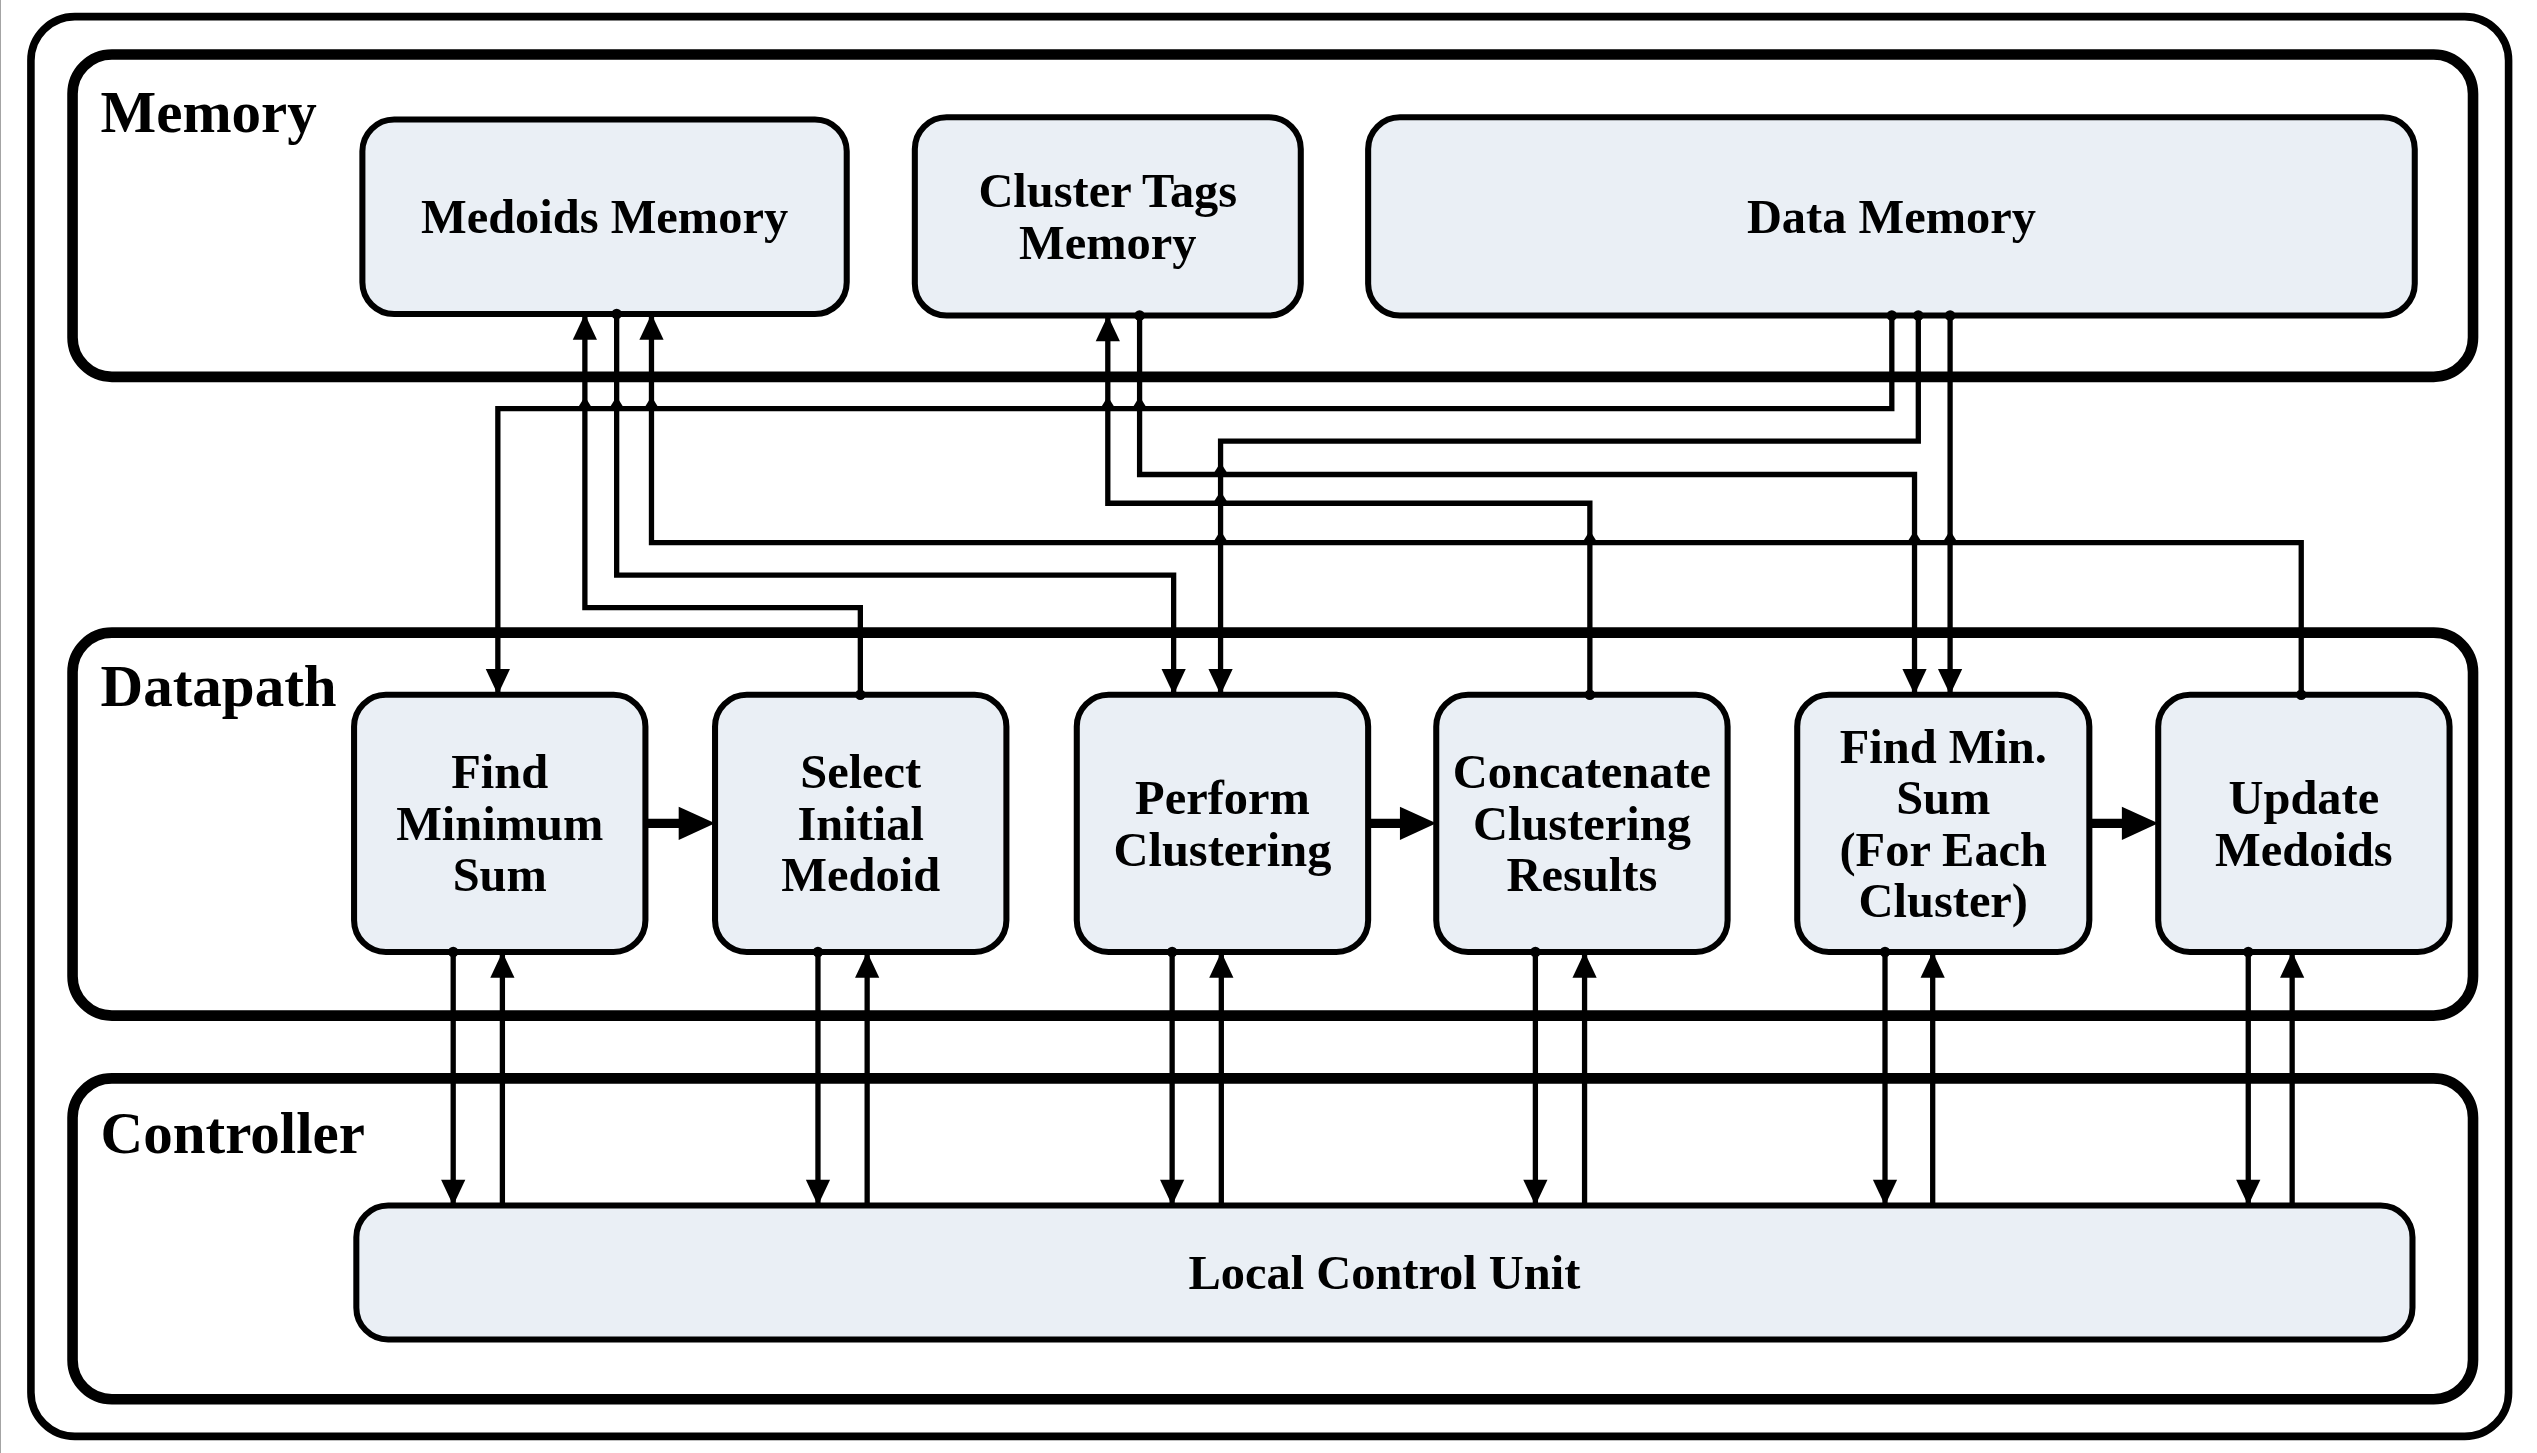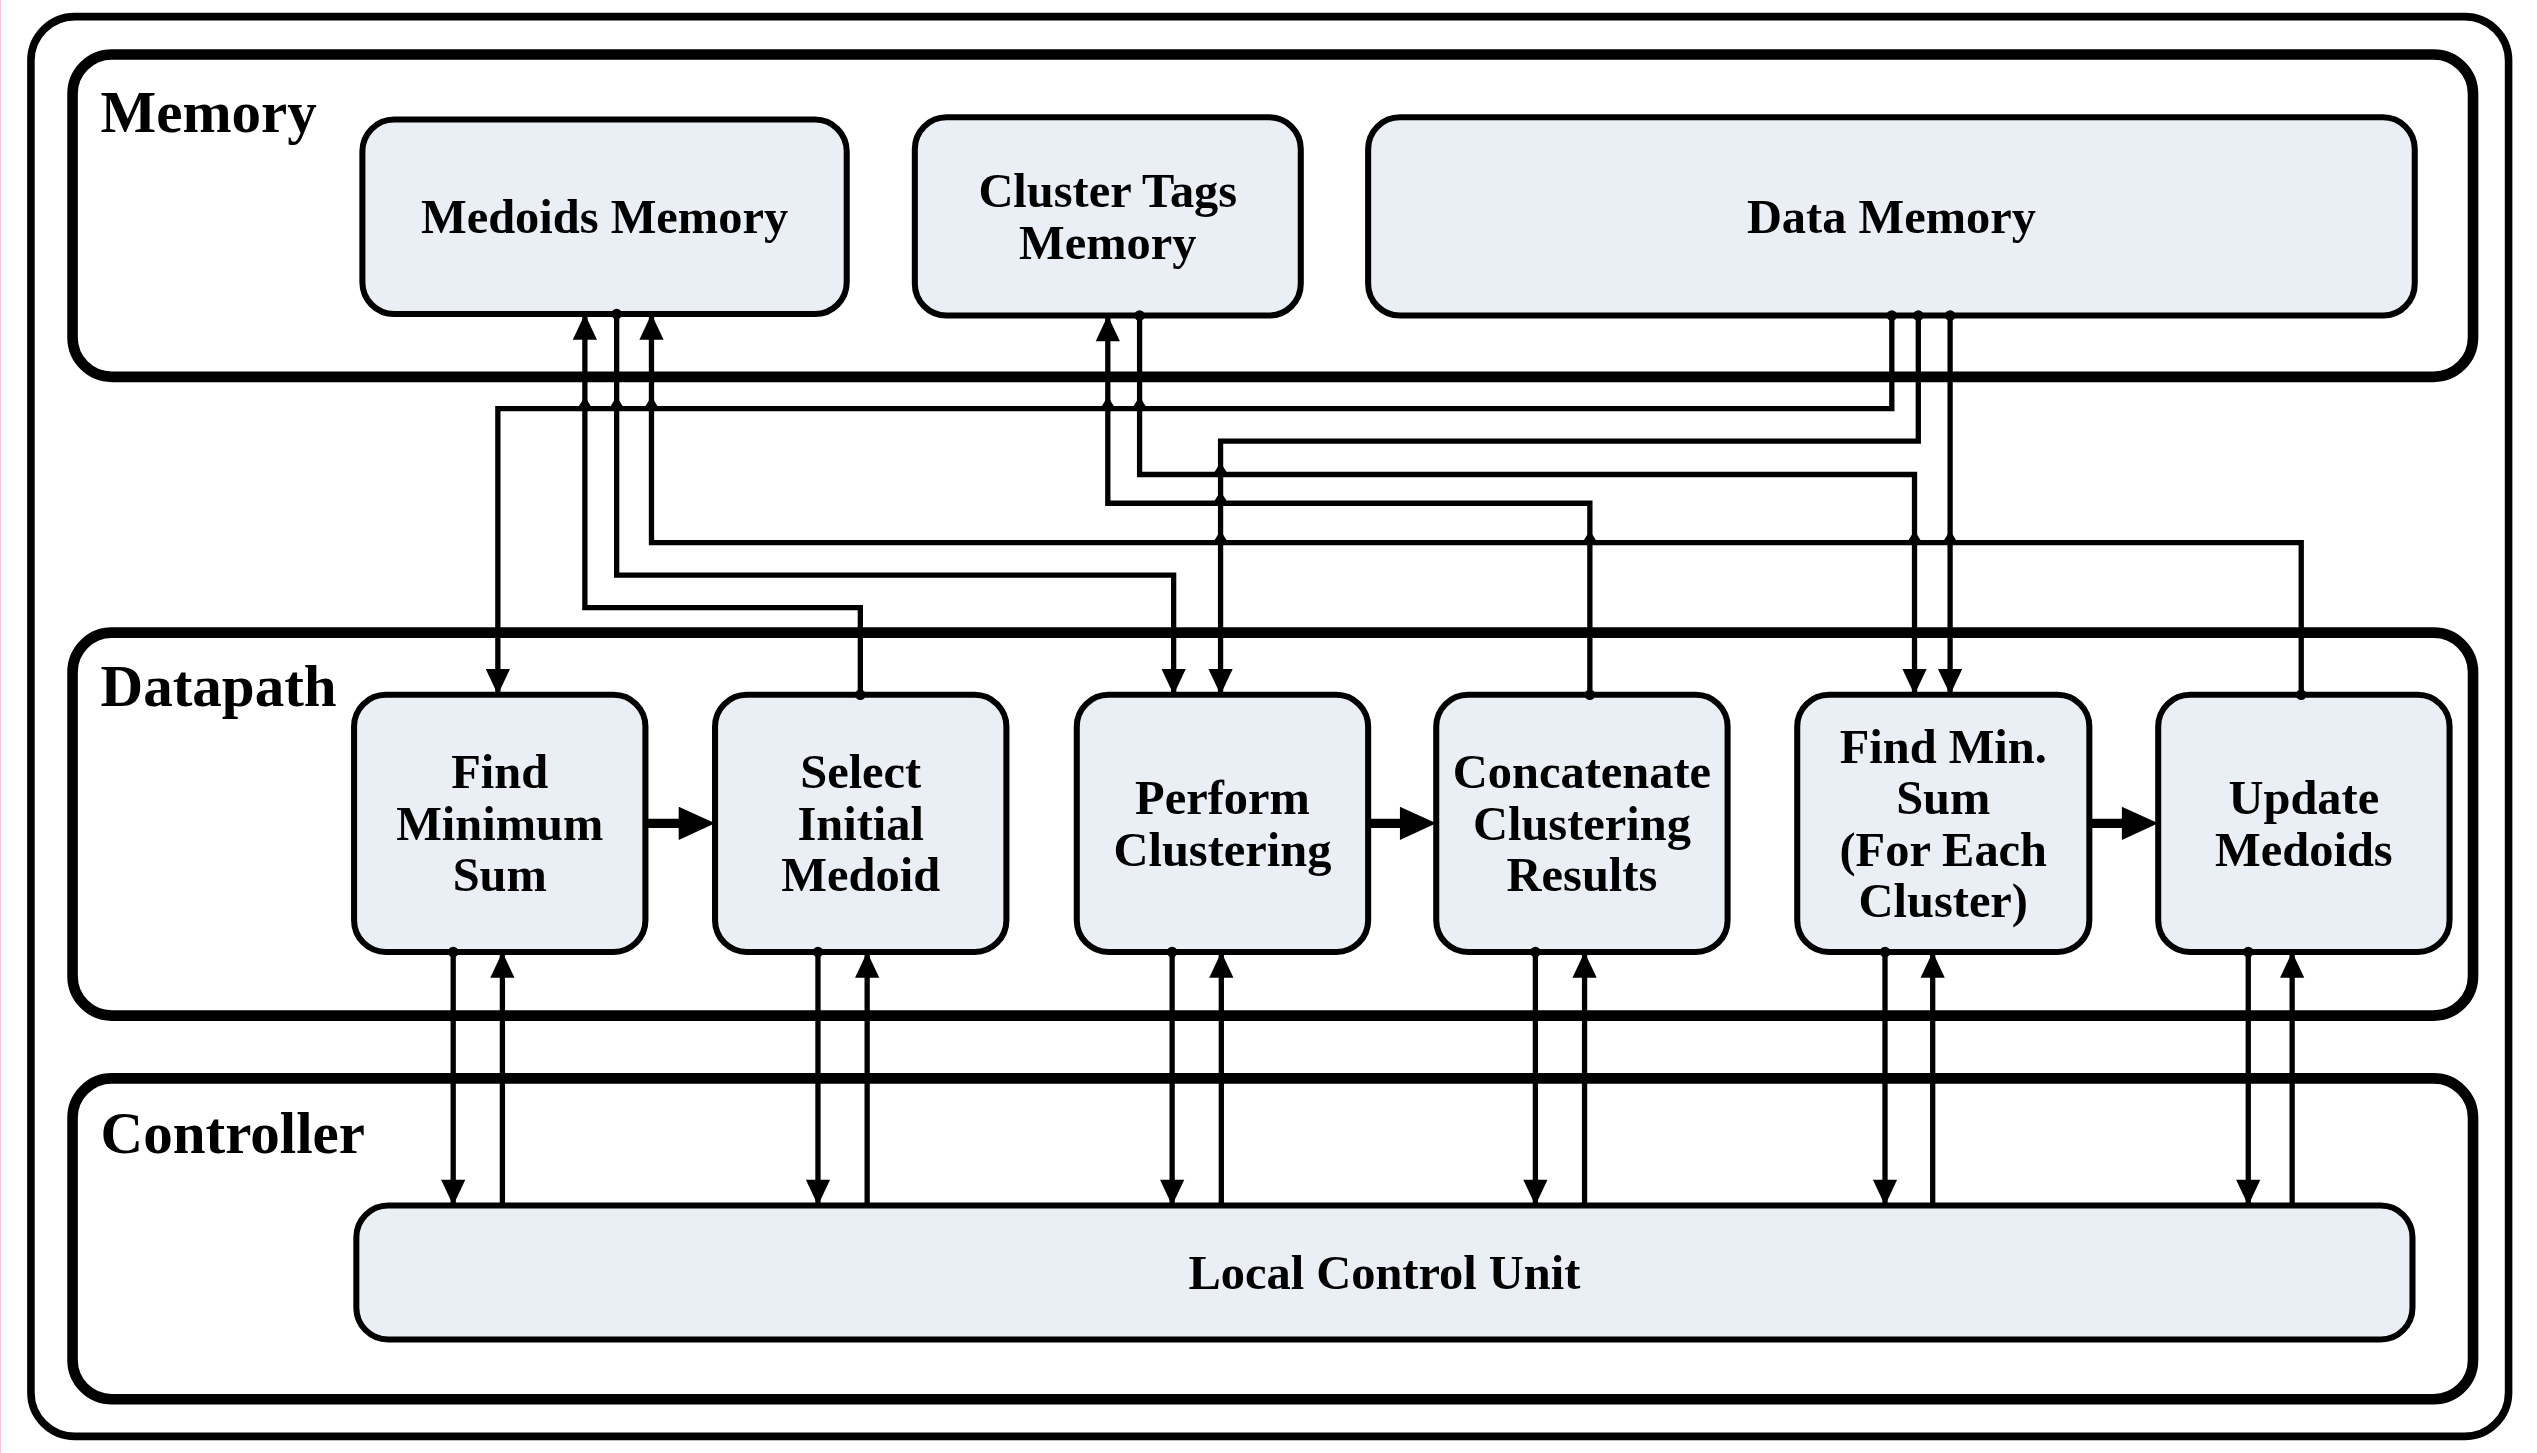--- a/index.html
+++ b/index.html
@@ -1,16 +1,16 @@
 <!DOCTYPE html>
 <html style="font-size:12px"><head>
 <meta charset="utf-8">
 <style>
   html,body{margin:0;padding:0;background:#ffffff;}
-  .canvas{position:relative;width:2538px;height:1453px;background:#f9a8d4;}
+  .canvas{position:relative;width:2538px;height:1453px;background:#737373;}
   svg{display:block;}
   text{font-family:"Liberation Serif","DejaVu Serif",serif;font-weight:bold;fill:#000;}
   .section-label{font-size:78px;}
   .box-label{font-size:64px;}
 </style>
 </head>
 <body>
 
 <div class="canvas">
   <svg id="diagram" width="2538" height="1453" viewBox="0 0 3352 1920">

